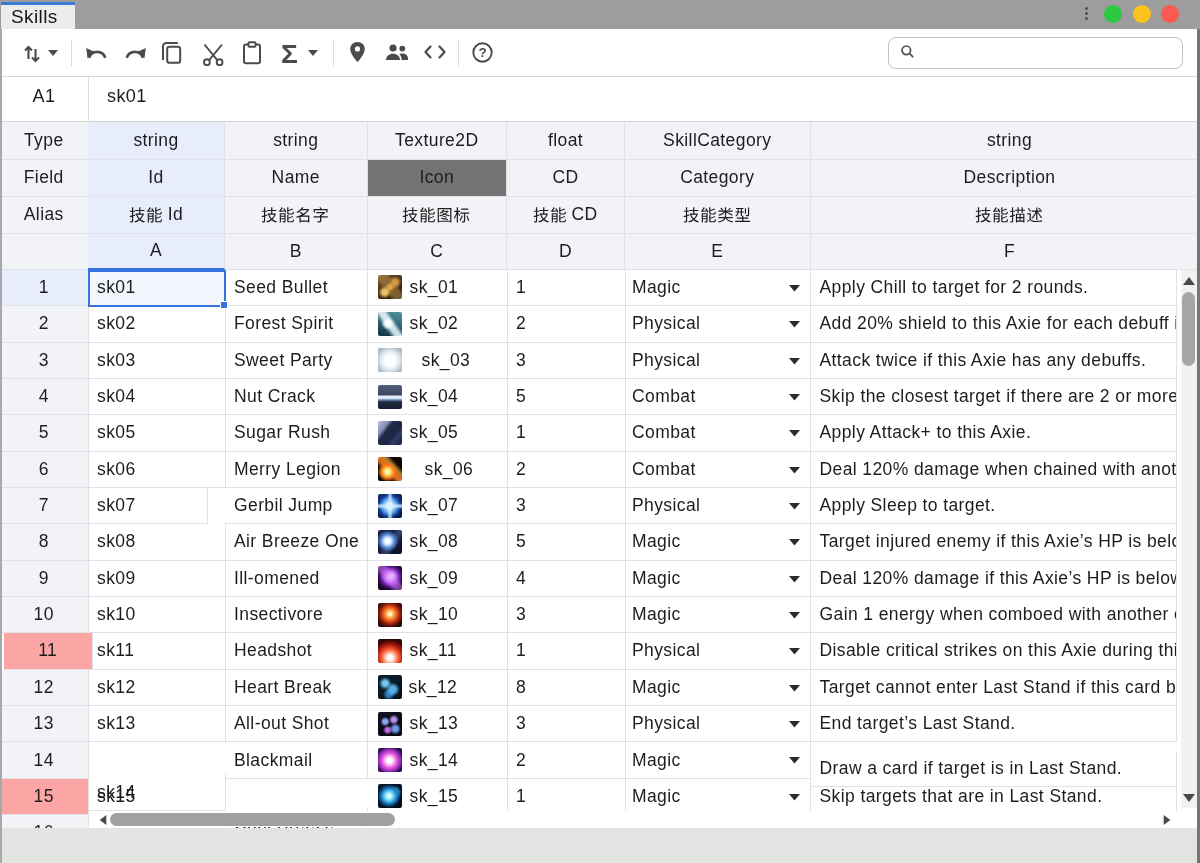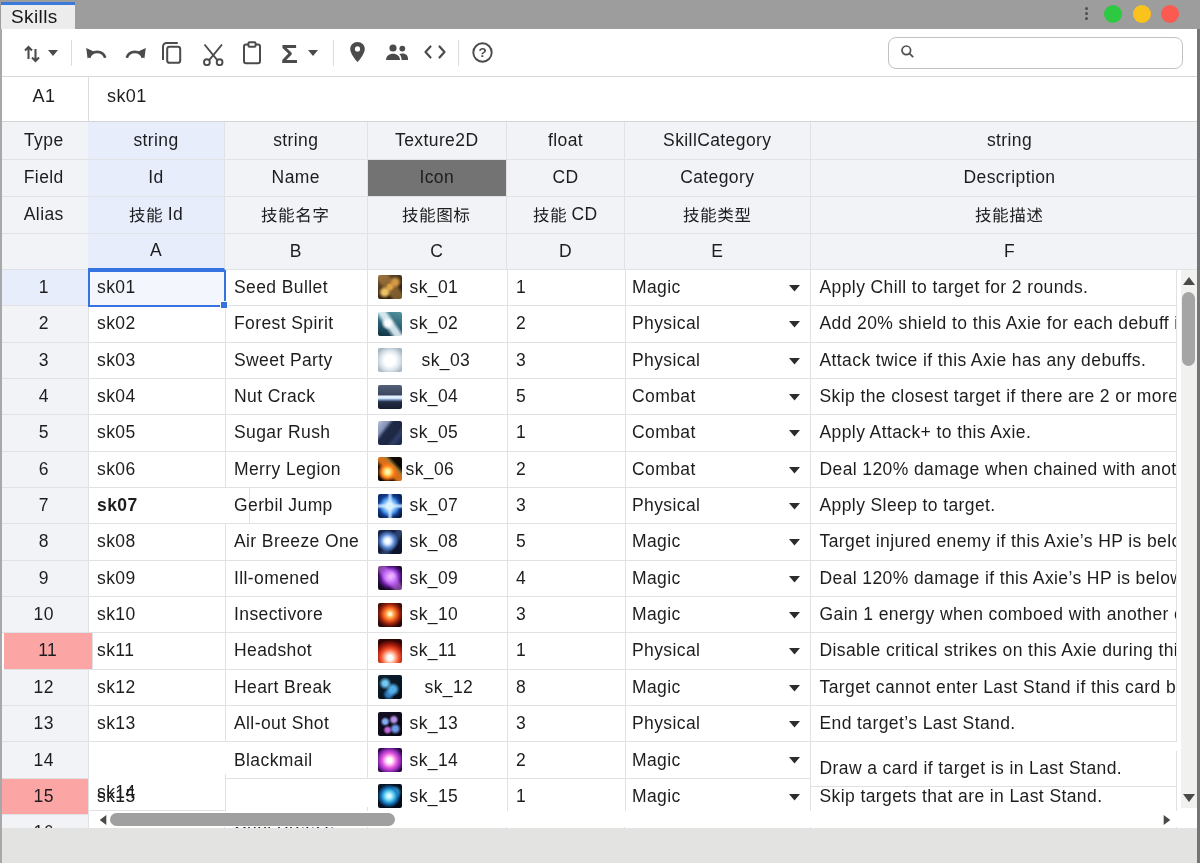--- a/index.html
+++ b/index.html
@@ -212,29 +212,29 @@
 <div class="abs cell dc" style="left:507px;top:415.2px;width:118.5px;height:36.35px;">1</div>
 <div class="abs cell dc" style="left:625px;top:415.2px;width:186px;height:36.35px;padding-left:7px;">Combat<svg style="position:absolute;right:10.5px;top:15px" width="11" height="7" viewBox="0 0 11 7">
       <path d="M0 0 L11 0 L5.5 6.5 Z" fill="#2c2c2c"></path>
     </svg></div>
 <div class="abs cell dc" style="left:810.5px;top:415.2px;width:366.5px;height:36.35px;">Apply Attack+ to this Axie.</div>
 <div class="abs cell hc" style="left:0;top:451.6px;width:88.5px;height:36.35px;background:#f2f3f6;">6</div>
 <div class="abs cell dc" style="left:88px;top:451.6px;width:137.5px;height:36.35px;">sk06</div>
 <div class="abs cell dc" style="left:225px;top:451.6px;width:143px;height:36.35px;">Merry Legion</div>
 <div class="abs cell dc" style="left:367.5px;top:451.6px;width:140px;height:36.35px;padding-left:10px;">
     <div style="width:24px;height:24px;border-radius:2px;background:radial-gradient(circle at 40% 62%, #fff3b0 0 9%, #ffc243 20%, rgba(255,120,25,.9) 32%, rgba(0,0,0,0) 48%),linear-gradient(47deg, rgba(0,0,0,0) 30%, rgba(250,130,30,.85) 44% 58%, rgba(255,200,80,.6) 64%, rgba(0,0,0,0) 76%),linear-gradient(145deg,#190e06,#080301);flex:none"></div>
-    <span style="margin-left:4px">sk_06</span>
+    <span style="margin-left:23px">sk_06</span>
   </div>
 <div class="abs cell dc" style="left:507px;top:451.6px;width:118.5px;height:36.35px;">2</div>
 <div class="abs cell dc" style="left:625px;top:451.6px;width:186px;height:36.35px;padding-left:7px;">Combat<svg style="position:absolute;right:10.5px;top:15px" width="11" height="7" viewBox="0 0 11 7">
       <path d="M0 0 L11 0 L5.5 6.5 Z" fill="#2c2c2c"></path>
     </svg></div>
 <div class="abs cell dc" style="left:810.5px;top:451.6px;width:366.5px;height:36.35px;">Deal 120% damage when chained with anot</div>
 <div class="abs cell hc" style="left:0;top:487.9px;width:88.5px;height:36.35px;background:#f2f3f6;">7</div>
-<div class="abs cell dc" style="left:88px;top:487.9px;width:162px;height:36.35px;font-weight:bold;">sk07</div>
+<div class="abs cell dc" style="left:88px;top:487.9px;width:120px;height:36.35px;">sk07</div>
 <div class="abs cell dc" style="left:225px;top:487.9px;width:143px;height:36.35px;">Gerbil Jump</div>
 <div class="abs cell dc" style="left:367.5px;top:487.9px;width:140px;height:36.35px;padding-left:10px;">
     <div style="width:24px;height:24px;border-radius:2px;background:linear-gradient(0deg, rgba(0,0,0,0) 38%, rgba(215,240,255,.75) 47% 53%, rgba(0,0,0,0) 62%),linear-gradient(90deg, rgba(0,0,0,0) 38%, rgba(215,240,255,.7) 47% 53%, rgba(0,0,0,0) 62%),radial-gradient(circle at 48% 50%, #ffffff 0 13%, #a8d4ff 26%, #4a97ea 44%, rgba(18,62,150,.92) 62%, rgba(0,0,0,0) 80%),linear-gradient(145deg,#0d2f6e,#061a40);flex:none"></div>
     <span style="margin-left:8px">sk_07</span>
   </div>
 <div class="abs cell dc" style="left:507px;top:487.9px;width:118.5px;height:36.35px;">3</div>
 <div class="abs cell dc" style="left:625px;top:487.9px;width:186px;height:36.35px;padding-left:7px;">Physical<svg style="position:absolute;right:10.5px;top:15px" width="11" height="7" viewBox="0 0 11 7">
       <path d="M0 0 L11 0 L5.5 6.5 Z" fill="#2c2c2c"></path>
     </svg></div>
 <div class="abs cell dc" style="left:810.5px;top:487.9px;width:366.5px;height:36.35px;">Apply Sleep to target.</div>
@@ -284,21 +284,21 @@
 <div class="abs cell dc" style="left:507px;top:633.3px;width:118.5px;height:36.35px;">1</div>
 <div class="abs cell dc" style="left:625px;top:633.3px;width:186px;height:36.35px;padding-left:7px;">Physical<svg style="position:absolute;right:10.5px;top:15px" width="11" height="7" viewBox="0 0 11 7">
       <path d="M0 0 L11 0 L5.5 6.5 Z" fill="#2c2c2c"></path>
     </svg></div>
 <div class="abs cell dc" style="left:810.5px;top:633.3px;width:366.5px;height:36.35px;">Disable critical strikes on this Axie during thi</div>
 <div class="abs cell hc" style="left:0;top:669.7px;width:88.5px;height:36.35px;background:#f2f3f6;">12</div>
 <div class="abs cell dc" style="left:88px;top:669.7px;width:137.5px;height:36.35px;">sk12</div>
 <div class="abs cell dc" style="left:225px;top:669.7px;width:143px;height:36.35px;">Heart Break</div>
 <div class="abs cell dc" style="left:367.5px;top:669.7px;width:140px;height:36.35px;padding-left:10px;">
     <div style="width:24px;height:24px;border-radius:2px;background:radial-gradient(circle at 30% 35%, rgba(120,210,255,.95) 0 10%, rgba(0,0,0,0) 28%),radial-gradient(circle at 62% 60%, rgba(90,190,250,.9) 0 14%, rgba(0,0,0,0) 34%),radial-gradient(circle at 45% 80%, rgba(60,150,230,.8) 0 10%, rgba(0,0,0,0) 26%),linear-gradient(145deg,#0b2030,#04101c);flex:none"></div>
-    <span style="margin-left:23px">sk_12</span>
+    <span style="margin-left:7px">sk_12</span>
   </div>
 <div class="abs cell dc" style="left:507px;top:669.7px;width:118.5px;height:36.35px;">8</div>
 <div class="abs cell dc" style="left:625px;top:669.7px;width:186px;height:36.35px;padding-left:7px;">Magic<svg style="position:absolute;right:10.5px;top:15px" width="11" height="7" viewBox="0 0 11 7">
       <path d="M0 0 L11 0 L5.5 6.5 Z" fill="#2c2c2c"></path>
     </svg></div>
 <div class="abs cell dc" style="left:810.5px;top:669.7px;width:366.5px;height:36.35px;">Target cannot enter Last Stand if this card b</div>
 <div class="abs cell hc" style="left:0;top:706.0px;width:88.5px;height:36.35px;background:#f2f3f6;">13</div>
 <div class="abs cell dc" style="left:88px;top:706.0px;width:137.5px;height:36.35px;">sk13</div>
 <div class="abs cell dc" style="left:225px;top:706.0px;width:143px;height:36.35px;">All-out Shot</div>
 <div class="abs cell dc" style="left:367.5px;top:706.0px;width:140px;height:36.35px;padding-left:10px;">

